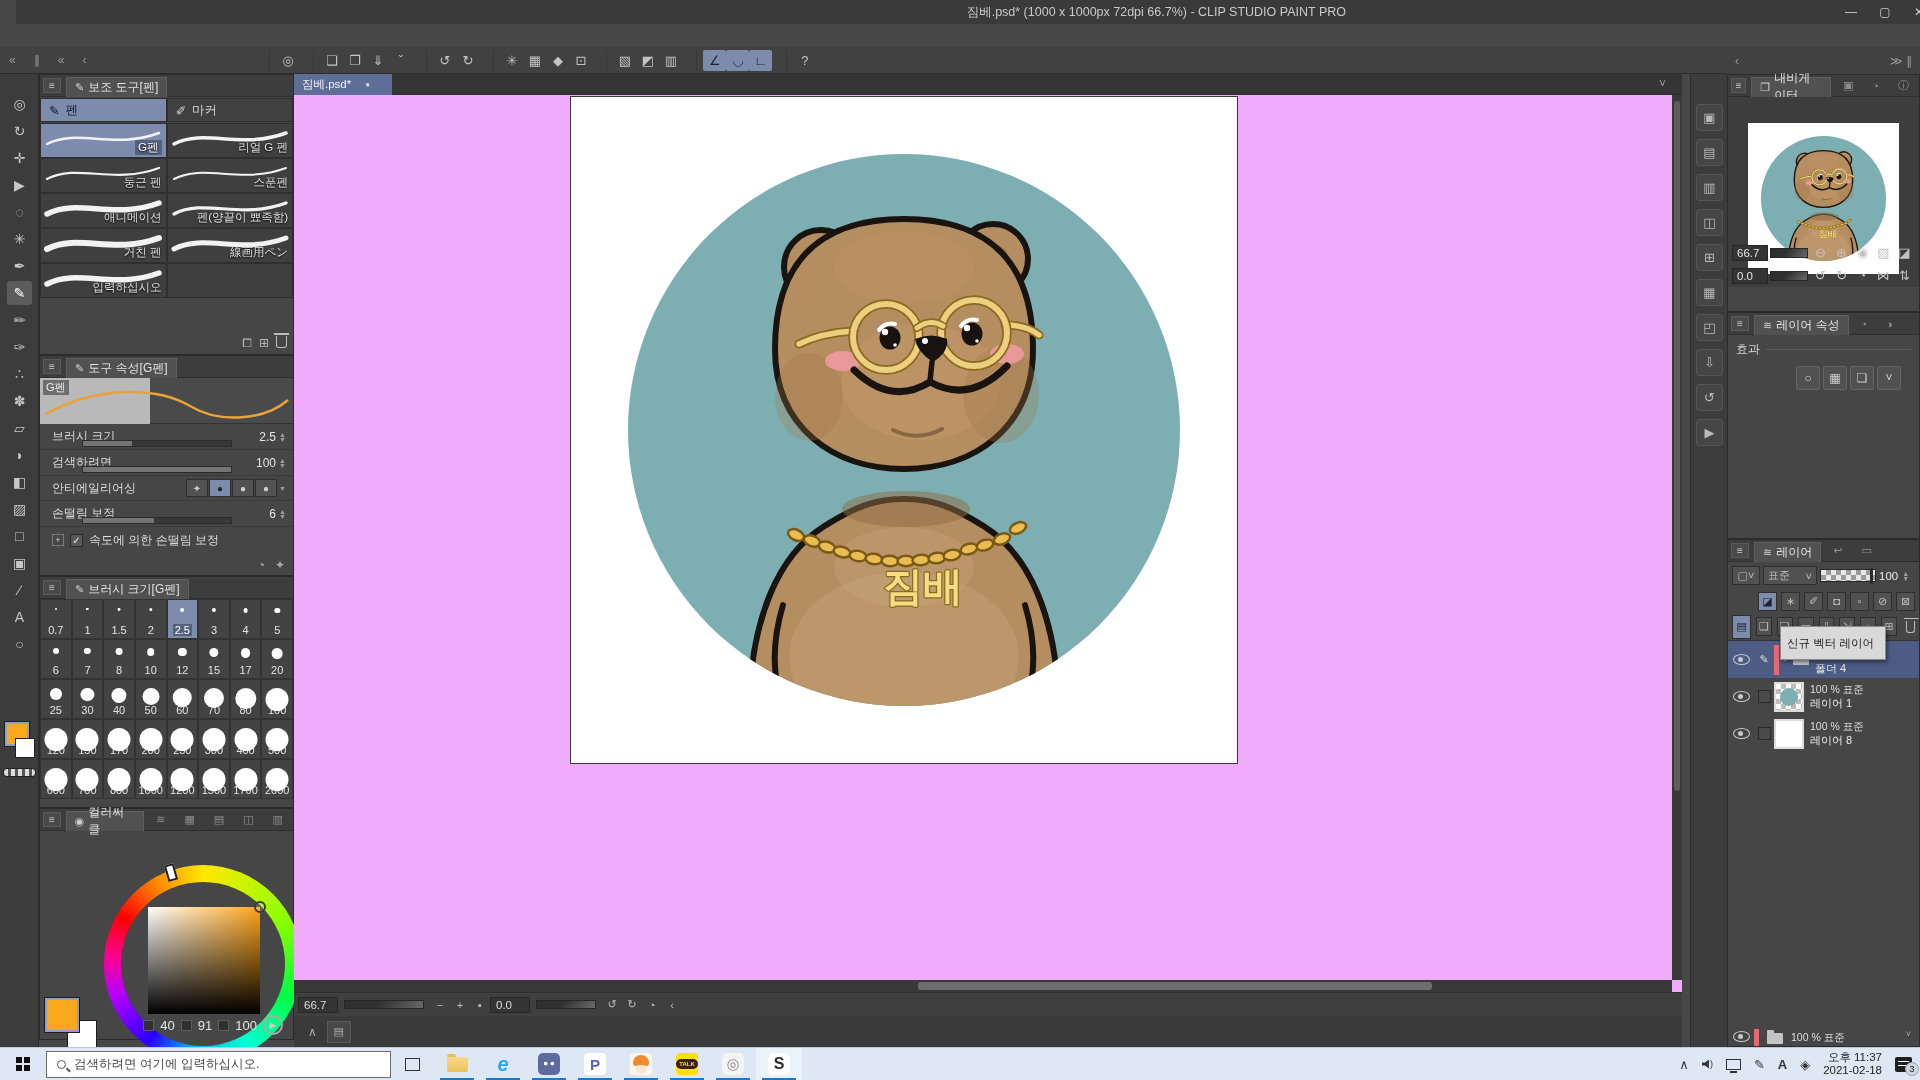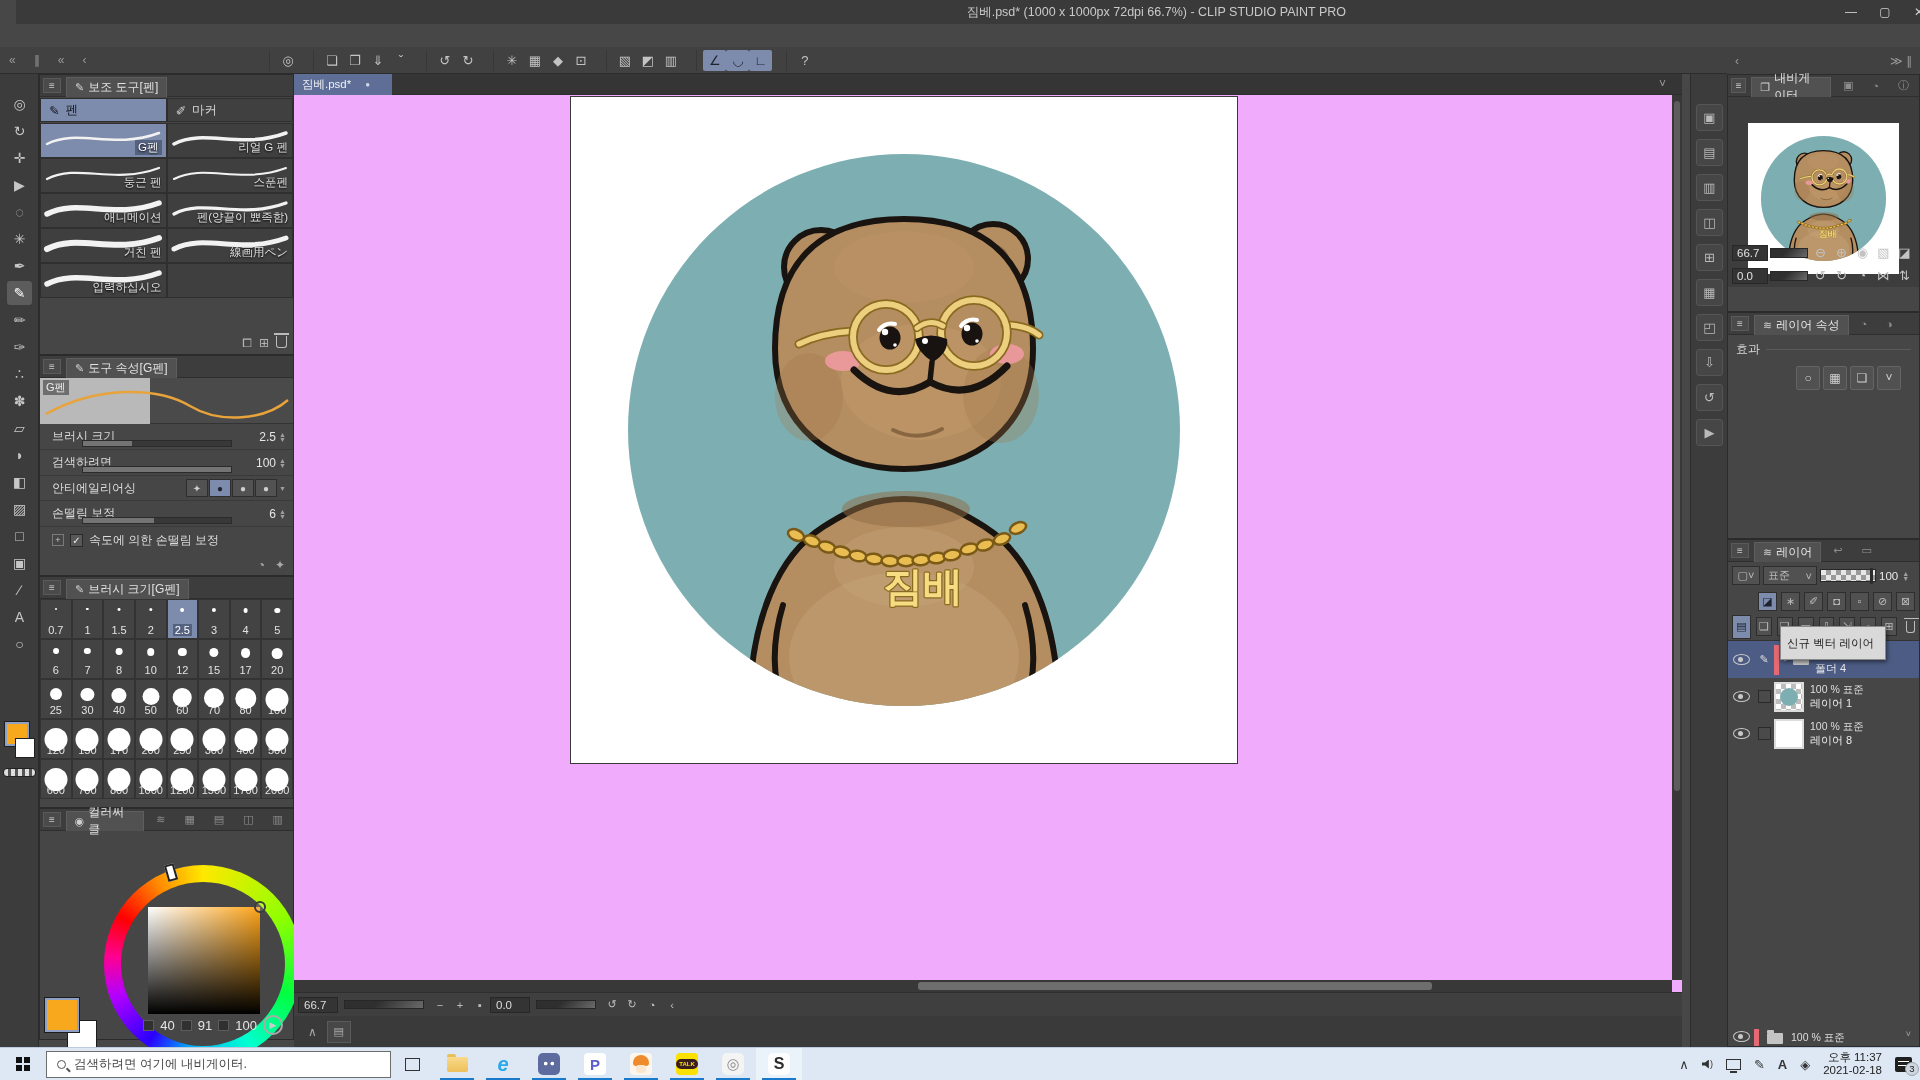--- a/index.html
+++ b/index.html
@@ -891,21 +891,21 @@
       <span style="margin-left:auto;margin-right:8px;color:#aaa;font-size:9px;">˅</span>
     </div>
   </div>
 
   <div id="taskbar" class="abs">
     <div id="startbtn">
         <span class="winlogo"></span>
       </div>
     <div id="searchbox">
       <span class="mag"></span>
-      <span>검색하려면 여기에 내비게이터.</span>
+      <span>검색하려면 여기에 입력하십시오.</span>
     </div>
     <span class="taskview"></span>
     <div class="tbapp run">
         <span class="tb-folder"></span>
       </div>
     <div class="tbapp run">
         <span class="ie-e">e</span>
       </div>
     <div class="tbapp run">
         <span class="disc"></span>

